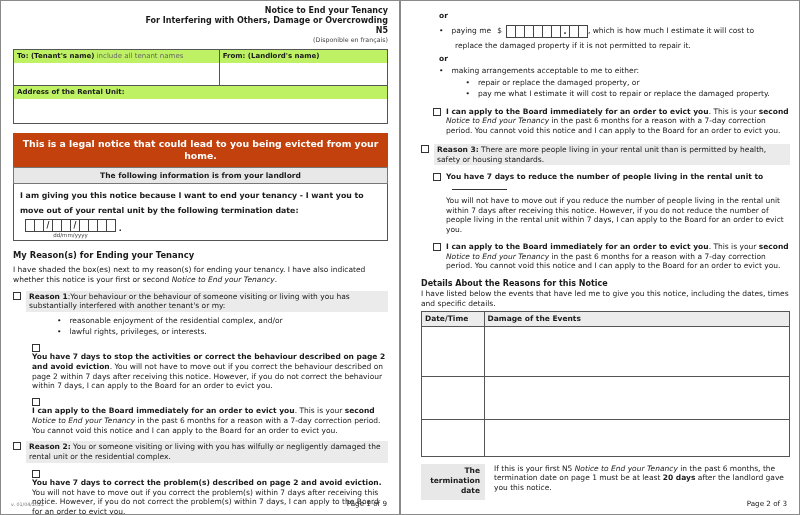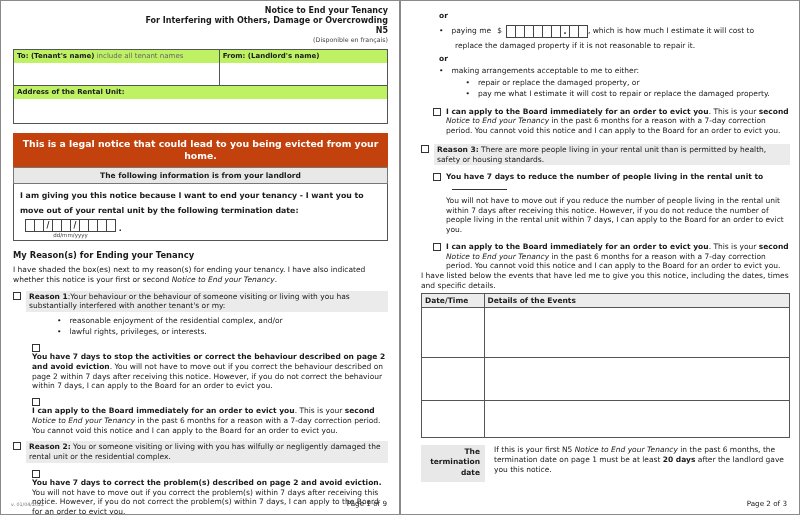--- a/index.html
+++ b/index.html
@@ -197,21 +197,21 @@
           <span class="cell"></span>
           <span class="cell"></span>
           <span class="cell"></span>
           <span class="cell"></span>
           <span class="cell">.</span>
           <span class="cell"></span>
           <span class="cell"></span>
         </span>
       <span>, which is how much I estimate it will cost to</span>
     </div>
-    <div class="para" style="margin:3px 0 0 34px">replace the damaged property if it is not reasonable to repair it.</div>
+    <div class="para" style="margin:3px 0 0 34px">replace the damaged property if it is not permitted to repair it.</div>
 
     <div class="orword" style="margin-left:18px">or</div>
 
     <div class="bullet" style="margin:3px 0 0 18px">
         <span class="dot">•</span>
       <div>
         <div class="para">making arrangements acceptable to me to either:</div>
         <div class="subblist">
           <div class="bullet">
               <span class="dot">•</span>
@@ -241,27 +241,28 @@
         <div class="para"><span class="b">You have 7 days to reduce the number of people living in the rental unit to</span><span class="underline-blank"></span></div>
         <div class="para" style="margin-top:3px">You will not have to move out if you reduce the number of people living in the rental unit within 7 days after receiving this notice. However, if you do not reduce the number of people living in the rental unit within 7 days, I can apply to the Board for an order to evict you.</div>
       </div>
     </div>
 
     <div class="cbrow" style="margin-left:12px; margin-top:7px">
       <span class="checkbox"></span>
       <div class="para" style="flex:1"><span class="b">I can apply to the Board immediately for an order to evict you</span><span>. This is your </span><span class="b">second</span><span> </span><span class="i">Notice to End your Tenancy</span><span> in the past 6 months for a reason with a 7-day correction period. You cannot void this notice and I can apply to the Board for an order to evict you.</span></div>
     </div>
 
+    <div class="details-head">Details About the Reasons for this Notice</div>
     <div class="para">I have listed below the events that have led me to give you this notice, including the dates, times and specific details.</div>
 
     <table class="events">
       <tbody>
           <tr>
         <th class="evc1">Date/Time</th>
-        <th>Details of the Events</th>
+        <th>Damage of the Events</th>
       </tr>
       <tr class="evr1">
             <td></td>
             <td></td>
           </tr>
       <tr class="evr2">
             <td></td>
             <td></td>
           </tr>
       <tr class="evr3">

